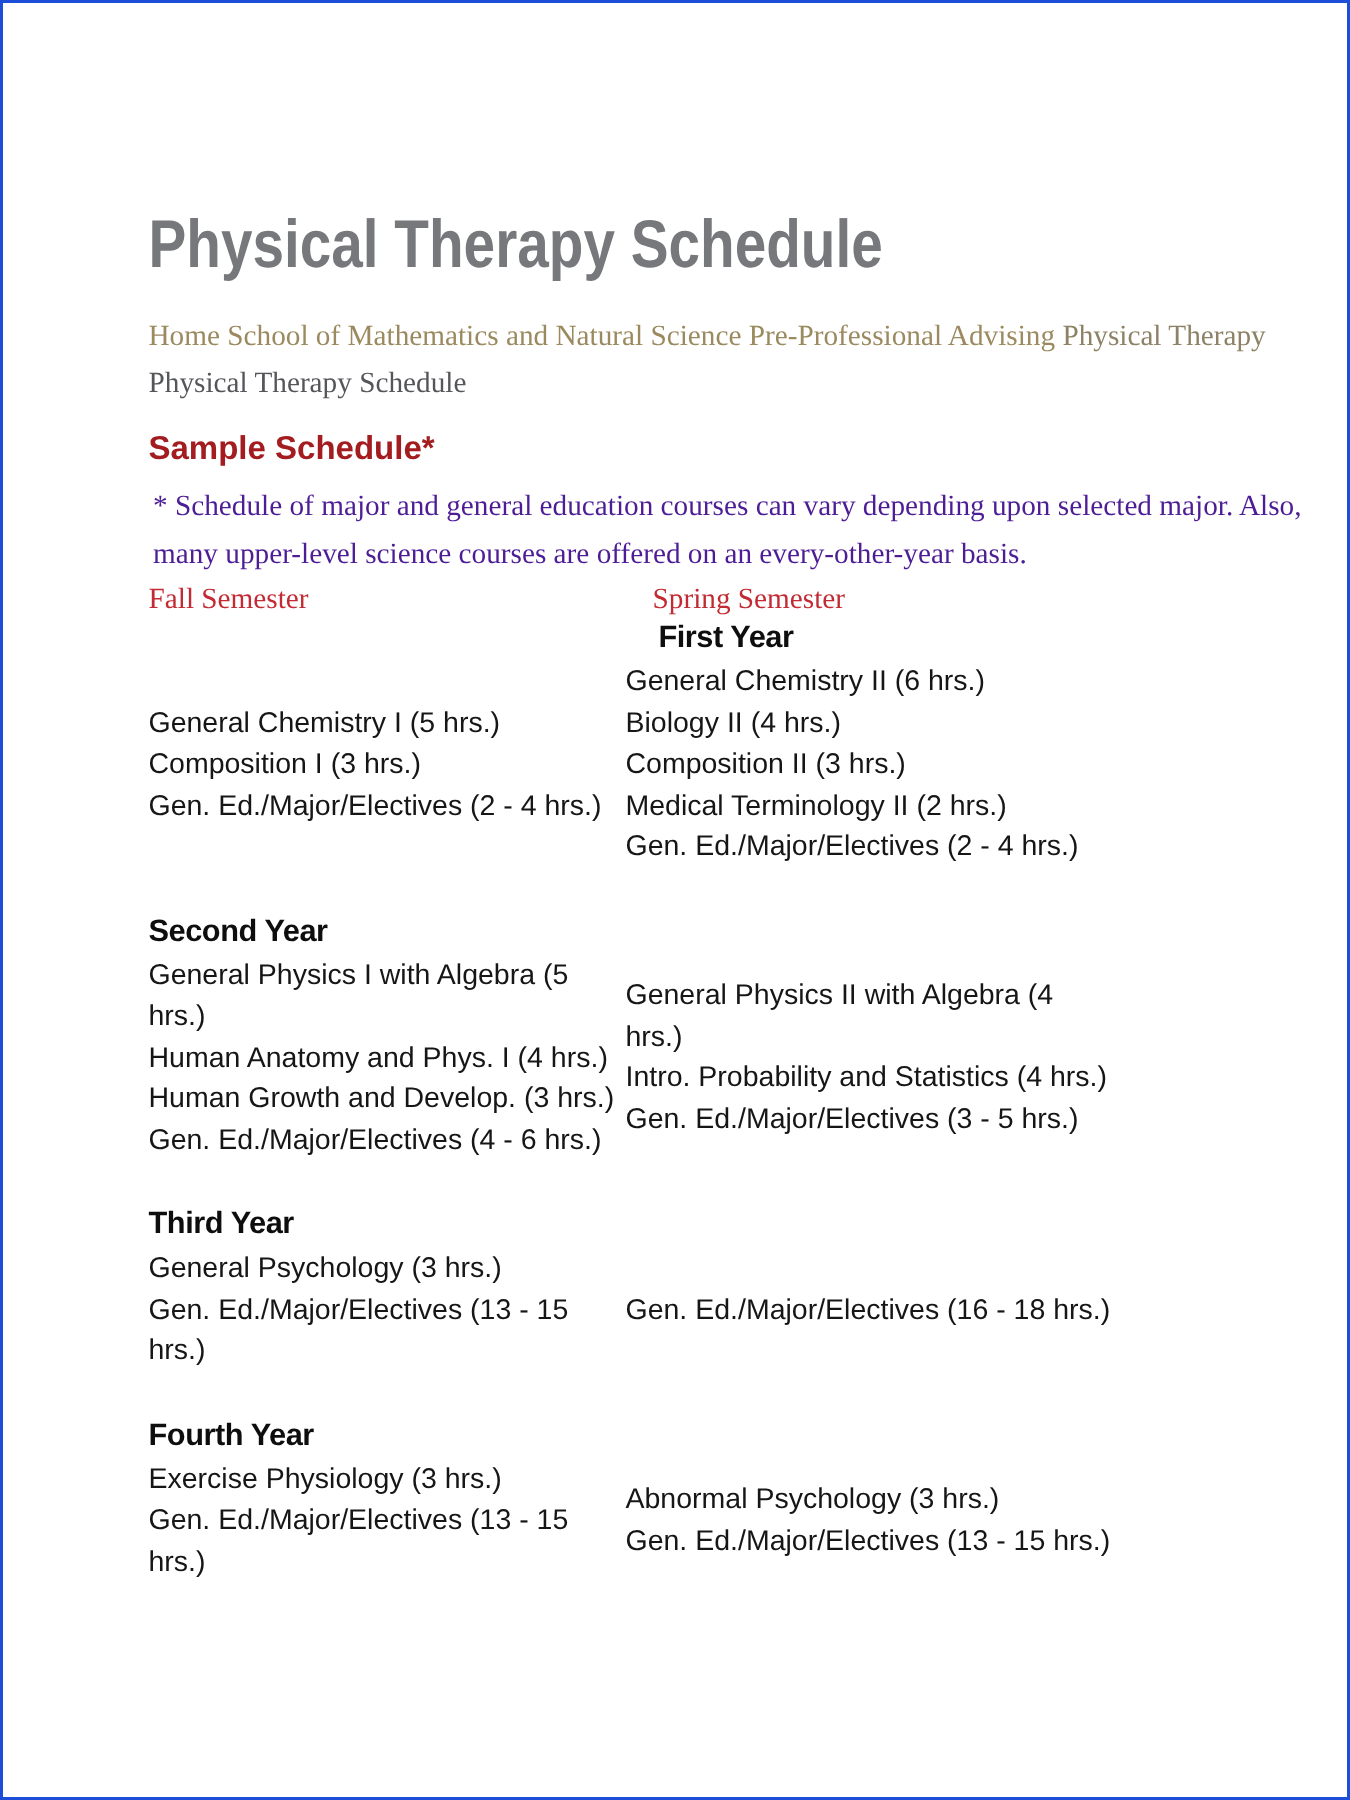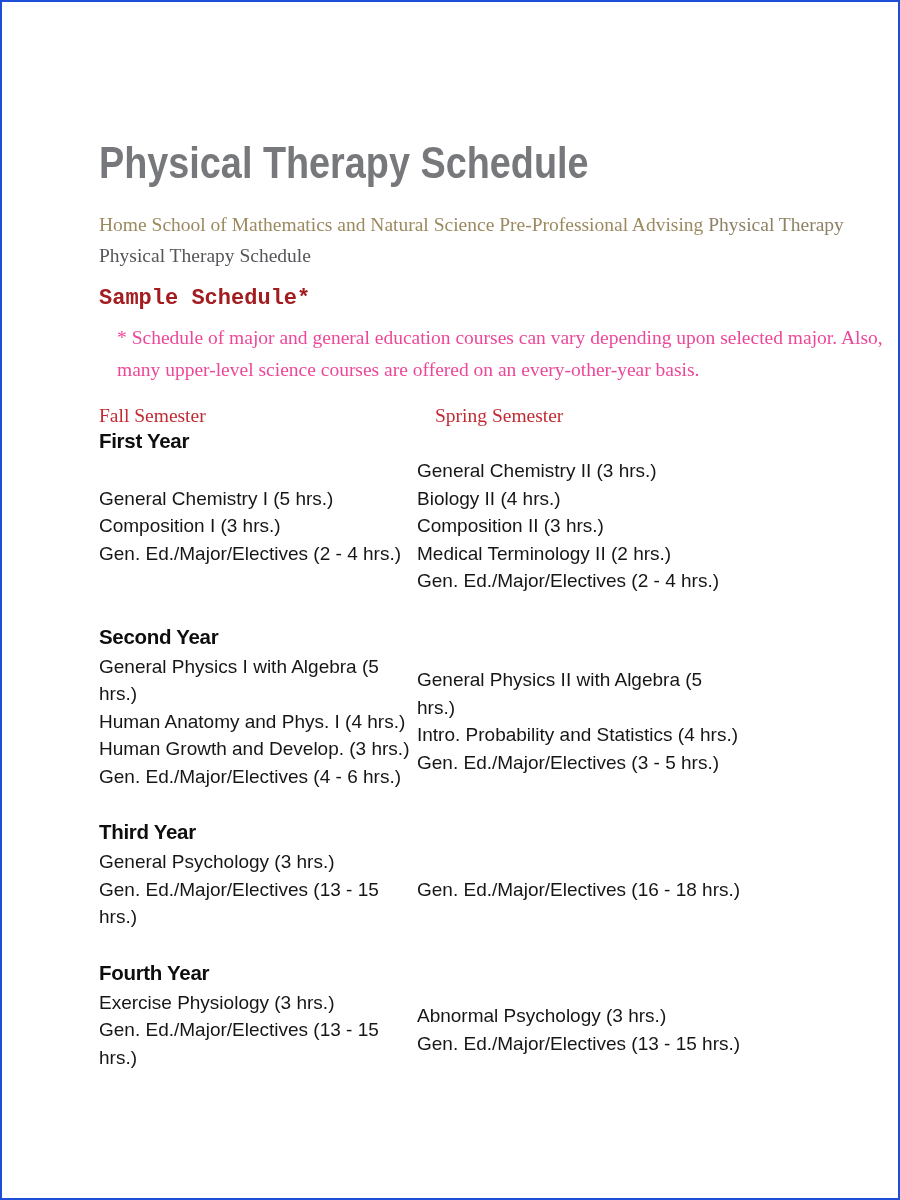--- a/index.html
+++ b/index.html
@@ -23,44 +23,44 @@
   }
   .crumb { cursor: pointer; }
   .crumb-last { color: #8d8266; }
   .crumb-current {
     font-family: "Liberation Serif", serif;
     font-size: 19.5px; line-height: 31px; color: #55565a;
   }
 
   h2.sample-heading {
     margin: 15px 0 0 0;
-    font-family: Liberation Mono, monospace;
+    font-family: Liberation Sans, sans-serif;
     font-weight: bold; font-size: 22px; line-height: 26px;
     color: #a31c1f;
   }
   p.note {
-    margin: 10px 0 0 18px; width: 768px;
+    margin: 10px 0 0 3px; width: 768px;
     font-family: "Liberation Serif", serif;
-    font-size: 19.5px; line-height: 31.5px; color: #ec4899;
+    font-size: 19.5px; line-height: 31.5px; color: #4c1d95;
   }
 
   .sem-row {
     display: grid; grid-template-columns: 318px 328px; column-gap: 18px;
-    margin-top: 20px;
+    margin-top: 4px;
     font-family: "Liberation Serif", serif;
     font-size: 19.5px; line-height: 22px; color: #c22b33;
   }
 
   h3.year-h {
     margin: 30px 0 5px 0;
     font-family: "Liberation Sans", sans-serif;
     font-weight: bold; font-size: 20.5px; line-height: 23px;
     color: #0e0e0e; letter-spacing: -0.3px;
   }
-  h3.year-h.first { margin-top: 2px; }
+  h3.year-h.first { margin-top: 2px; text-align: center; }
 
   .year-row {
     display: grid; grid-template-columns: 318px 328px; 
     align-items: center;
   }
   .cell {
     font-family: "Liberation Sans", sans-serif;
     font-size: 19px; line-height: 27.5px; color: #161616;
   }
 </style>
@@ -90,40 +90,40 @@
 
     <section>
       <h3 class="year-h first">First Year</h3>
       <div class="year-row">
         <div class="cell">
           <div class="course">General Chemistry I (5 hrs.)</div>
           <div class="course">Composition I (3 hrs.)</div>
           <div class="course">Gen. Ed./Major/Electives (2 - 4 hrs.)</div>
         </div>
         <div class="cell">
-          <div class="course">General Chemistry II (3 hrs.)</div>
+          <div class="course">General Chemistry II (6 hrs.)</div>
           <div class="course">Biology II (4 hrs.)</div>
           <div class="course">Composition II (3 hrs.)</div>
           <div class="course">Medical Terminology II (2 hrs.)</div>
           <div class="course">Gen. Ed./Major/Electives (2 - 4 hrs.)</div>
         </div>
       </div>
     </section>
 
     <section>
       <h3 class="year-h">Second Year</h3>
       <div class="year-row">
         <div class="cell">
           <div class="course">General Physics I with Algebra (5 hrs.)</div>
           <div class="course">Human Anatomy and Phys. I (4 hrs.)</div>
           <div class="course">Human Growth and Develop. (3 hrs.)</div>
           <div class="course">Gen. Ed./Major/Electives (4 - 6 hrs.)</div>
         </div>
         <div class="cell">
-          <div class="course">General Physics II with Algebra (5 hrs.)</div>
+          <div class="course">General Physics II with Algebra (4 hrs.)</div>
           <div class="course">Intro. Probability and Statistics (4 hrs.)</div>
           <div class="course">Gen. Ed./Major/Electives (3 - 5 hrs.)</div>
         </div>
       </div>
     </section>
 
     <section>
       <h3 class="year-h">Third Year</h3>
       <div class="year-row">
         <div class="cell">

